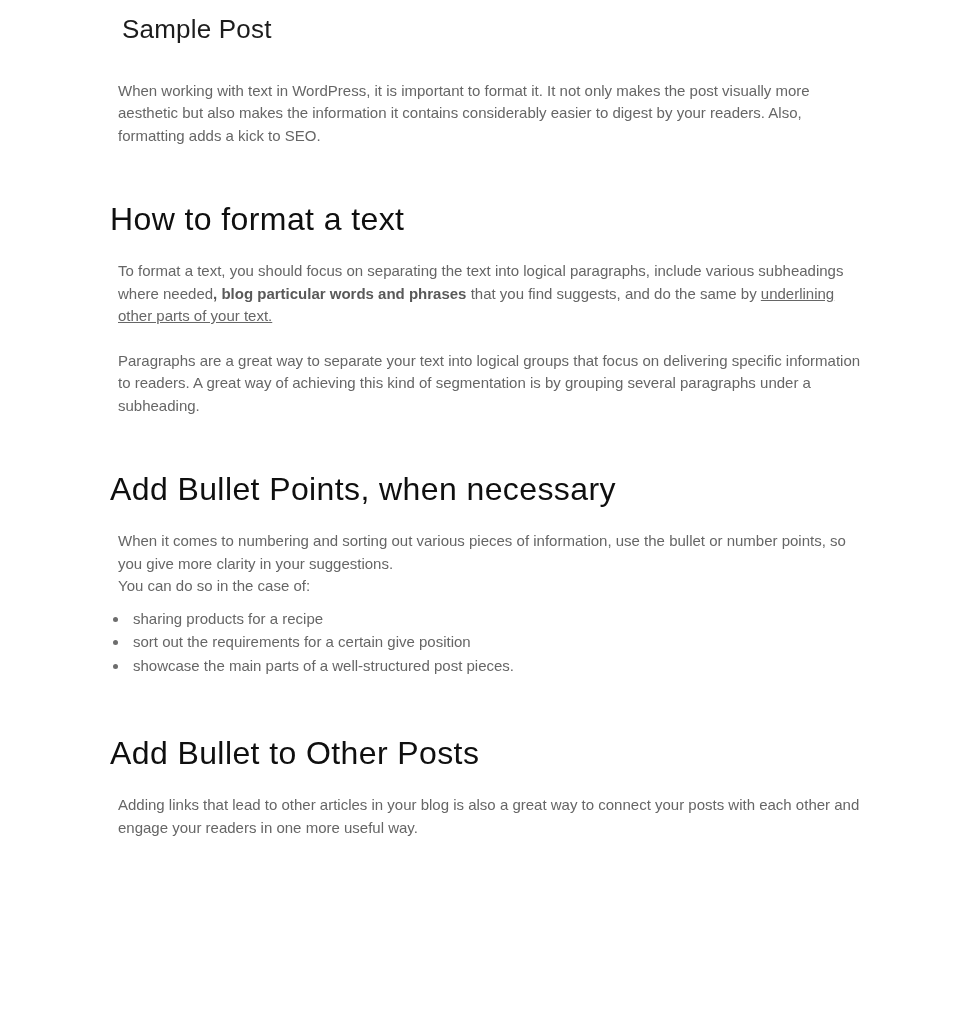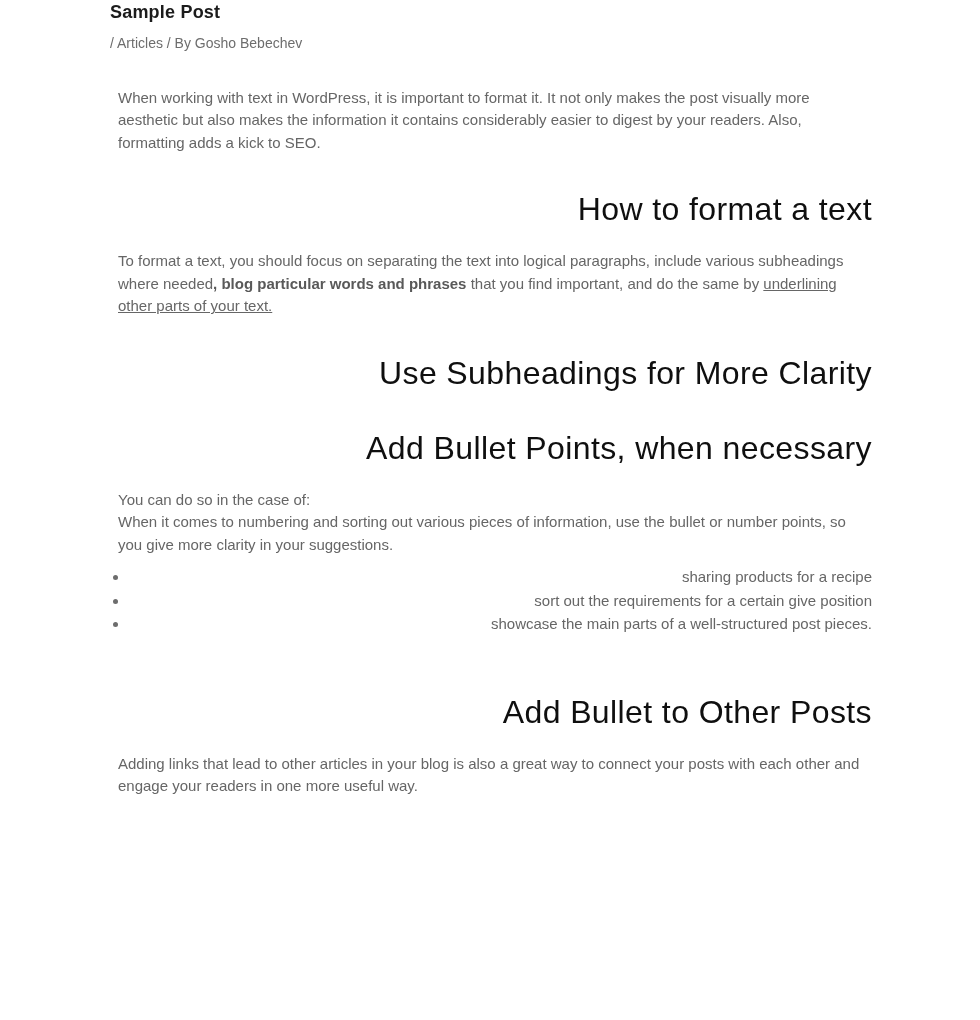--- a/index.html
+++ b/index.html
@@ -13,24 +13,24 @@
     width: 980px;
     min-height: 1020px;
     background: #ffffff;
   }
   .content-col {
     width: 762px;
     margin-left: 110px;
     padding-top: 1px;
   }
   .post-title {
-    margin: 0;
-    font-size: 18px;
+    margin: 12px;
+    font-size: 26px;
     line-height: 1.3;
-    font-weight: 700;
+    font-weight: 400;
     color: #1c1c1c;
     letter-spacing: 0.2px;
   }
   .breadcrumb {
     margin-top: 10px;
     font-size: 14px;
     color: #6d6d6d;
     line-height: 1.4;
   }
   .breadcrumb a {
@@ -44,78 +44,75 @@
   .post-content p {
     margin: 0 0 22px 8px;
     font-size: 15px;
     line-height: 22.5px;
     color: #666666;
   }
   .post-content p.tight {
     margin-bottom: 0;
   }
   h2.section-heading {
-    margin: 35px 0 21px 0;
+    margin: 52px 0 21px 0;
     font-size: 32px;
     line-height: 1.25;
     font-weight: 500;
     color: #0f0f0f;
     letter-spacing: 0.4px;
-    text-align: right;
   }
   .demo-bold {
     font-weight: 700;
     color: #595959;
   }
   .underline-link {
     color: #666666;
     text-decoration: underline;
     cursor: pointer;
   }
   ul.bullet-list {
     margin: 9px 0 20px 0;
     padding-left: 19px;
     color: #666666;
     font-size: 15px;
-    text-align: right;
   }
   ul.bullet-list li {
     line-height: 23.5px;
     padding-left: 4px;
   }
   ul.bullet-list li::marker {
     color: #6d6d6d;
   }
   .gap-before {
     margin-top: 56px !important;
   }
 </style>
 </head>
 <body>
 
 <div class="page">
   <div class="content-col">
 
     <h1 class="post-title">Sample Post</h1>
 
-    <div class="breadcrumb"><span>/ </span><a>Articles</a><span> / By </span><a>Gosho Bebechev</a></div>
 
     <div class="post-content">
 
       <p>When working with text in WordPress, it is important to format it. It not only makes the post visually more aesthetic but also makes the information it contains considerably easier to digest by your readers. Also, formatting adds a kick to SEO.</p>
 
       <h2 class="section-heading">How to format a text</h2>
-      <p><span>To format a text, you should focus on separating the text into logical paragraphs, include various subheadings where needed</span><strong class="demo-bold">, blog particular words and phrases</strong><span> that you find important, and do the same by </span><a class="underline-link">underlining other parts of your text.</a></p>
+      <p><span>To format a text, you should focus on separating the text into logical paragraphs, include various subheadings where needed</span><strong class="demo-bold">, blog particular words and phrases</strong><span> that you find suggests, and do the same by </span><a class="underline-link">underlining other parts of your text.</a></p>
+
+      <p>Paragraphs are a great way to separate your text into logical groups that focus on delivering specific information to readers. A great way of achieving this kind of segmentation is by grouping several paragraphs under a subheading.</p>
 
 
-      <h2 class="section-heading">Use Subheadings for More Clarity</h2>
-
       <h2 class="section-heading">Add Bullet Points, when necessary</h2>
+      <p class="tight">When it comes to numbering and sorting out various pieces of information, use the bullet or number points, so you give more clarity in your suggestions.</p>
       <p class="tight">You can do so in the case of:</p>
-      <p class="tight">When it comes to numbering and sorting out various pieces of information, use the bullet or number points, so you give more clarity in your suggestions.</p>
       <ul class="bullet-list">
         <li>sharing products for a recipe</li>
         <li>sort out the requirements for a certain give position</li>
         <li>showcase the main parts of a well-structured post pieces.</li>
       </ul>
 
       <h2 class="section-heading gap-before">Add Bullet to Other Posts</h2>
       <p>Adding links that lead to other articles in your blog is also a great way to connect your posts with each other and engage your readers in one more useful way.</p>
 
     </div>

